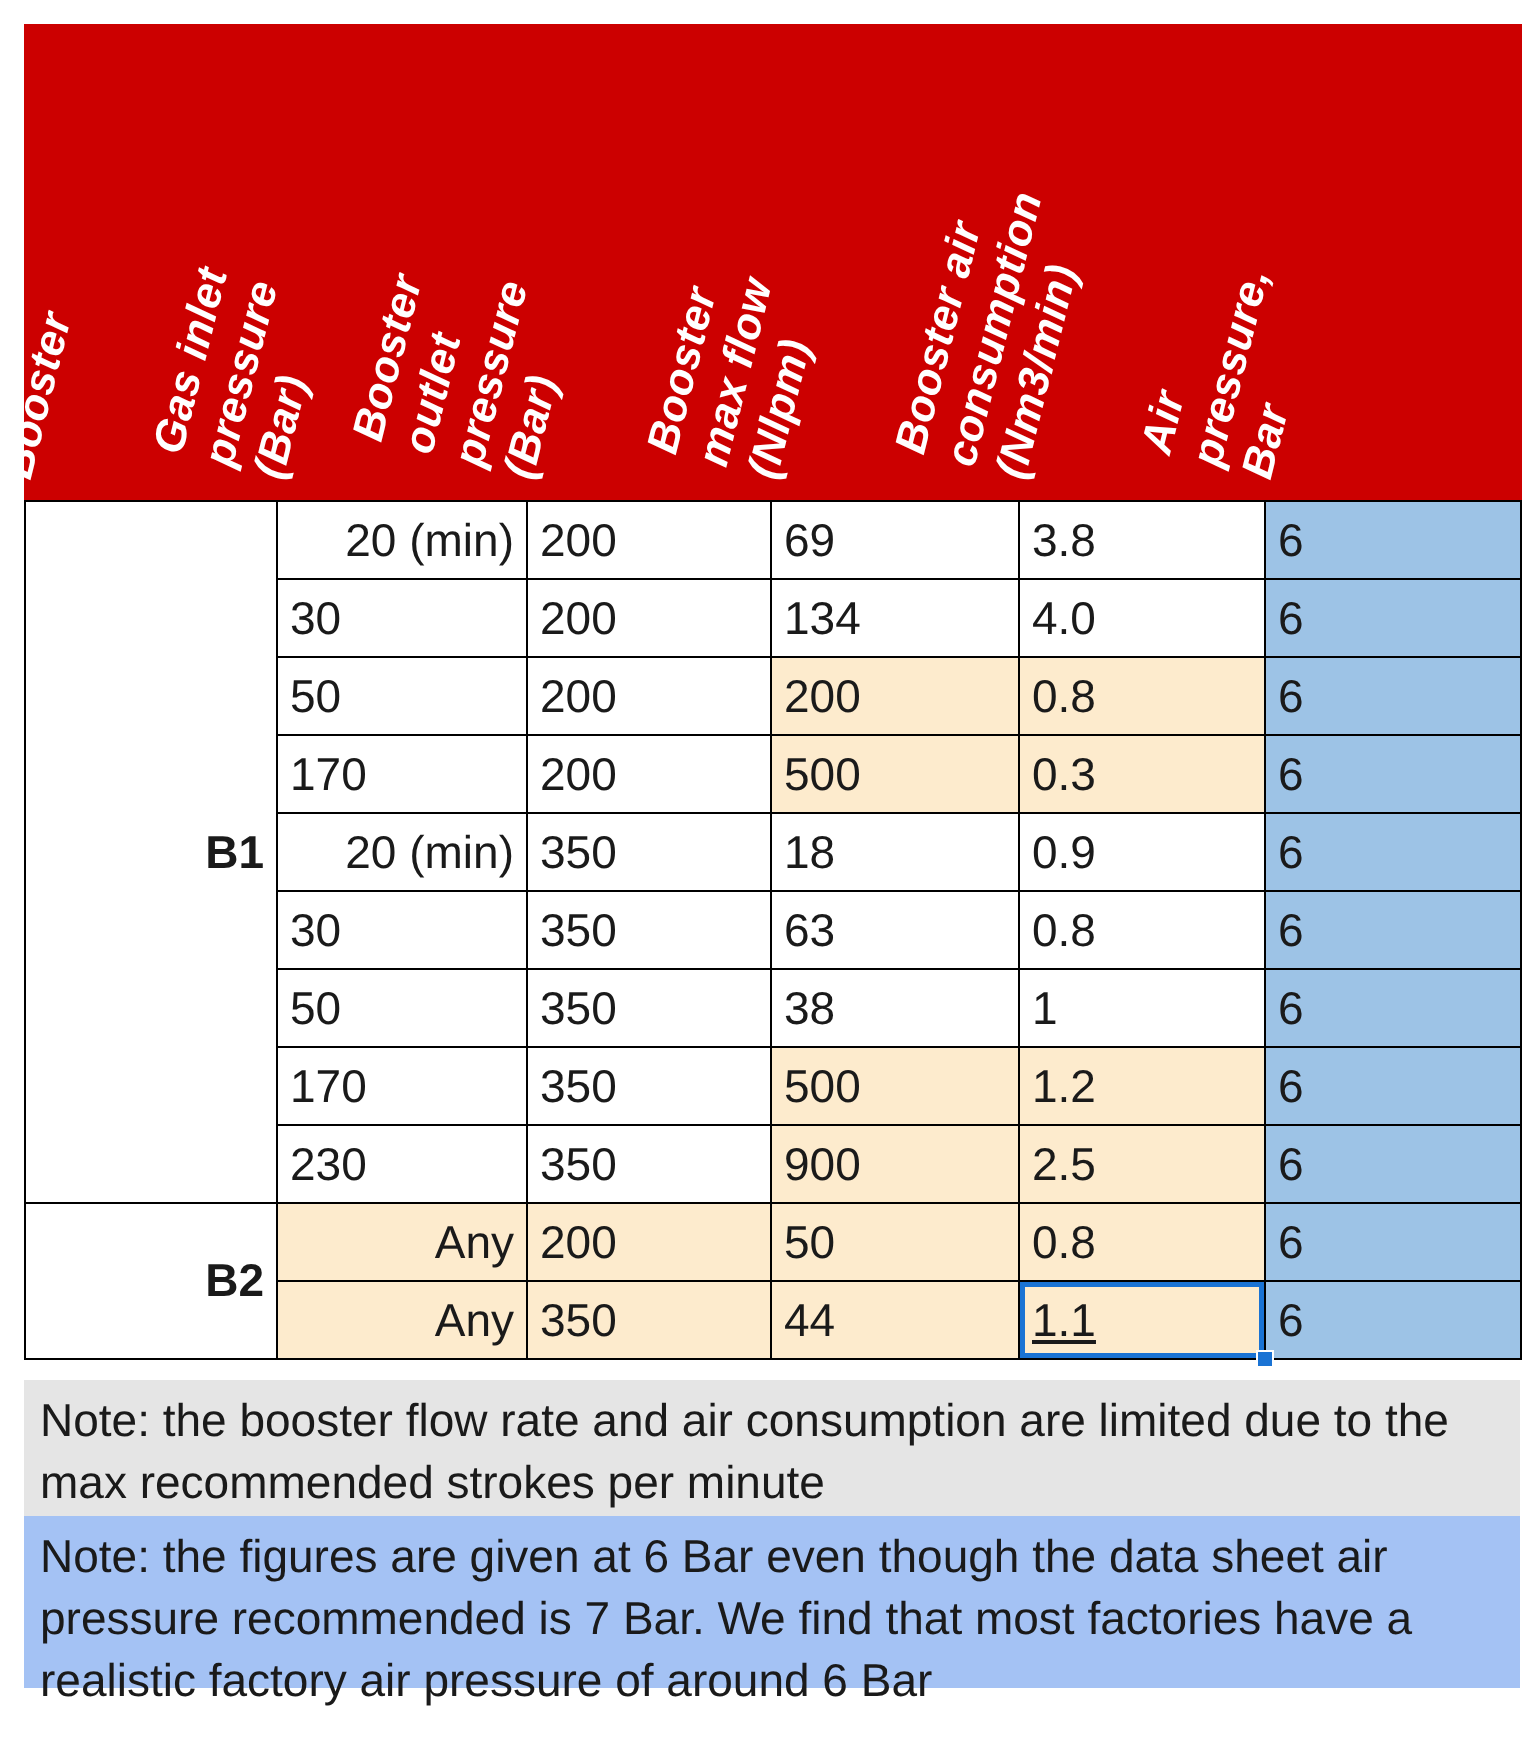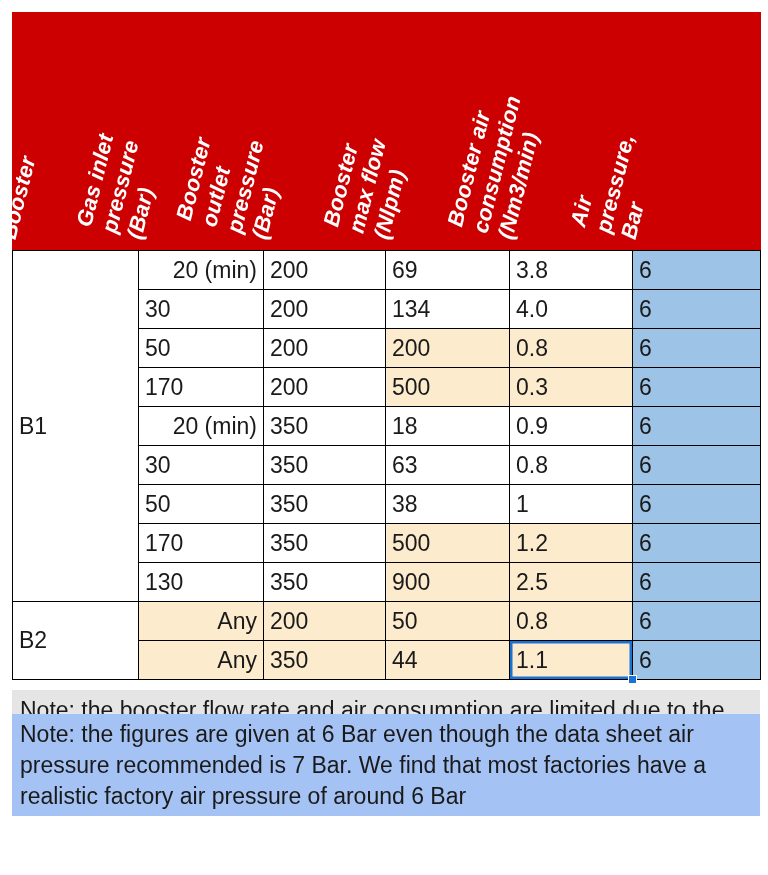--- a/index.html
+++ b/index.html
@@ -62,36 +62,37 @@
     line-height:26px;
     letter-spacing:.2px;
     text-align:left;
     white-space:pre-line;
   }
 
   
   .num{text-align:left;}
   .txt{text-align:right;}
   .grp{
-    text-align:left;
-    font-weight:normal;
+    text-align:right;
+    font-weight:bold;
     font-size:24px;
     vertical-align:middle;
     padding-left:10px;
     margin-top:24px;
   }
 
   
   .cream{background:#FDEBCD !important;}
   .blue{background:#9DC3E6 !important;}
 
   
   td.selected{
     position:relative;
     box-shadow: inset 0 0 0 2.5px #1A73D4;
+    text-decoration: underline;
   }
   .fill-handle{
     position:absolute;
     right:-5px;
     bottom:-5px;
     width:9px;height:9px;
     background:#1A73D4;
     border:1px solid #ffffff;
     box-sizing:border-box;
   }
@@ -101,21 +102,21 @@
     position:absolute;
     left:12px;
     width:748px;
     box-sizing:border-box;
     padding:5px 8px 6px 8px;
     font-size:23px;
     line-height:31px;
     color:#1a1a1a;
   }
   .note-cream{top:690px;background:#e5e5e5;height:68px;}
-  .note-blue{top:714px;background:#A4C2F4;height:102px;}
+  .note-blue{top:758px;background:#A4C2F4;height:86px;}
 </style>
 </head>
 <body>
 
 <div class="sheet">
 
   <table class="booster">
     <colgroup>
       <col class="c1">
         <col class="c2">
@@ -198,21 +199,21 @@
           <td class="num blue"><span>6</span></td>
         </tr>
         <tr>
           <td class="num"><span>170</span></td>
           <td class="num"><span>350</span></td>
           <td class="num cream"><span>500</span></td>
           <td class="num cream"><span>1.2</span></td>
           <td class="num blue"><span>6</span></td>
         </tr>
         <tr>
-          <td class="num"><span>130</span></td>
+          <td class="num"><span>230</span></td>
           <td class="num"><span>350</span></td>
           <td class="num cream"><span>900</span></td>
           <td class="num cream"><span>2.5</span></td>
           <td class="num blue"><span>6</span></td>
         </tr>
         <tr>
           <td class="grp" rowspan="2"><span>B2</span></td>
           <td class="txt cream"><span>Any</span></td>
           <td class="num cream"><span>200</span></td>
           <td class="num cream"><span>50</span></td>

